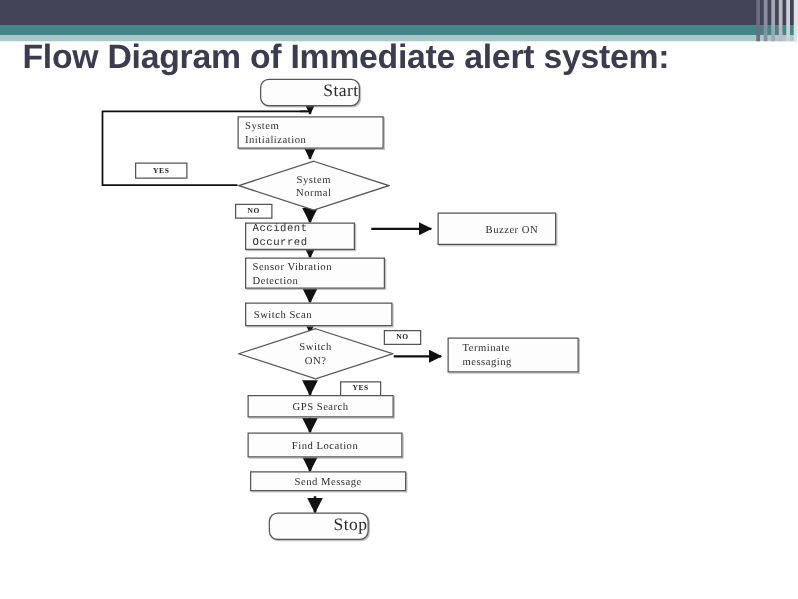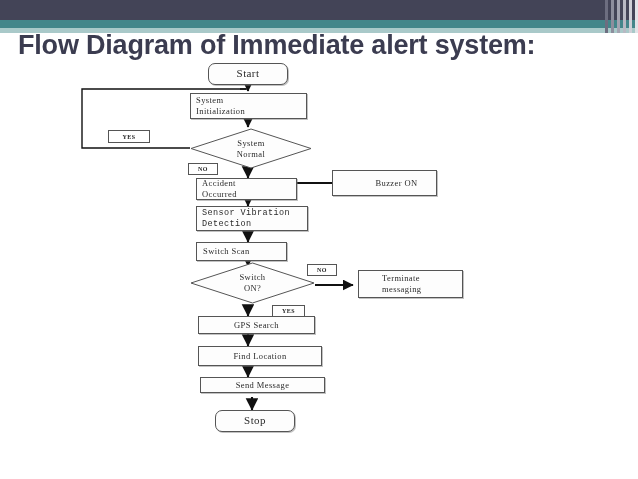--- a/index.html
+++ b/index.html
@@ -78,21 +78,21 @@
     font-size: 8.5px;
     line-height: 1.25;
     display: flex;
     align-items: center;
     justify-content: center;
     text-align: center;
     letter-spacing: 0.4px;
     box-shadow: 1px 1px 0 rgba(120,120,120,0.45);
   }
   .node.rounded { border-radius: 7px; }
-  .node.term { font-size: 11px; }
+  .node.term { font-size: 14px; justify-content: flex-end; }
 
   .label-box {
     position: absolute;
     box-sizing: border-box;
     border: 1px solid #555;
     background: #ffffff;
     color: #1d1d1d;
     font-family: "Liberation Serif", serif;
     font-size: 6px;
     font-weight: bold;
@@ -209,57 +209,57 @@
     </div>
 
     <div class="label-box" style="left:108px;top:130px;width:42px;height:13px;">
       <span>YES</span>
     </div>
 
     <div class="label-box" style="left:188px;top:163px;width:30px;height:12px;">
       <span>NO</span>
     </div>
 
-    <div class="node" style="left:196px;top:178px;width:101px;height:22px;justify-content:flex-start;padding-left:5px;">
+    <div class="node" style="left:196px;top:178px;width:88px;height:22px;justify-content:flex-start;padding-left:5px;font-family:Liberation Mono, monospace;">
       <span style="text-align:left;">
         <span>Accident</span><br>
         <span>Occurred</span>
       </span>
     </div>
 
-    <div class="node" style="left:332px;top:170px;width:105px;height:26px;padding-left:24px;">
+    <div class="node" style="left:350px;top:170px;width:95px;height:26px;padding-left:24px;">
       <span>Buzzer ON</span>
     </div>
 
     <div class="node" style="left:196px;top:206px;width:112px;height:25px;justify-content:flex-start;padding-left:5px;">
-      <span style="text-align:left;font-family:Liberation Mono, monospace;">
+      <span style="text-align:left;">
         <span>Sensor Vibration</span><br>
         <span>Detection</span>
       </span>
     </div>
 
-    <div class="node" style="left:196px;top:242px;width:91px;height:19px;justify-content:flex-start;padding-left:6px;">
+    <div class="node" style="left:196px;top:242px;width:118px;height:19px;justify-content:flex-start;padding-left:6px;">
       <span>Switch Scan</span>
     </div>
 
     <div class="diamond-wrap" style="left:190px;top:262px;width:125px;height:42px;">
       <svg width="125" height="42" viewBox="0 0 125 42">
         <polygon points="62.5,1 124,21 62.5,41 1,21" fill="#fdfdfd" stroke="#555" stroke-width="1"></polygon>
       </svg>
       <div class="diamond-text">
         <span>Switch</span>
         <span>ON?</span>
       </div>
     </div>
 
     <div class="label-box" style="left:307px;top:264px;width:30px;height:12px;">
       <span>NO</span>
     </div>
 
-    <div class="node" style="left:358px;top:270px;width:105px;height:28px;justify-content:flex-start;padding-left:23px;">
+    <div class="node" style="left:358px;top:270px;width:105px;height:28px;justify-content:flex-start;padding-left:11px;">
       <span style="text-align:left;">
         <span>Terminate</span><br>
         <span>messaging</span>
       </span>
     </div>
 
     <div class="label-box" style="left:272px;top:305px;width:33px;height:12px;">
       <span>YES</span>
     </div>
 

